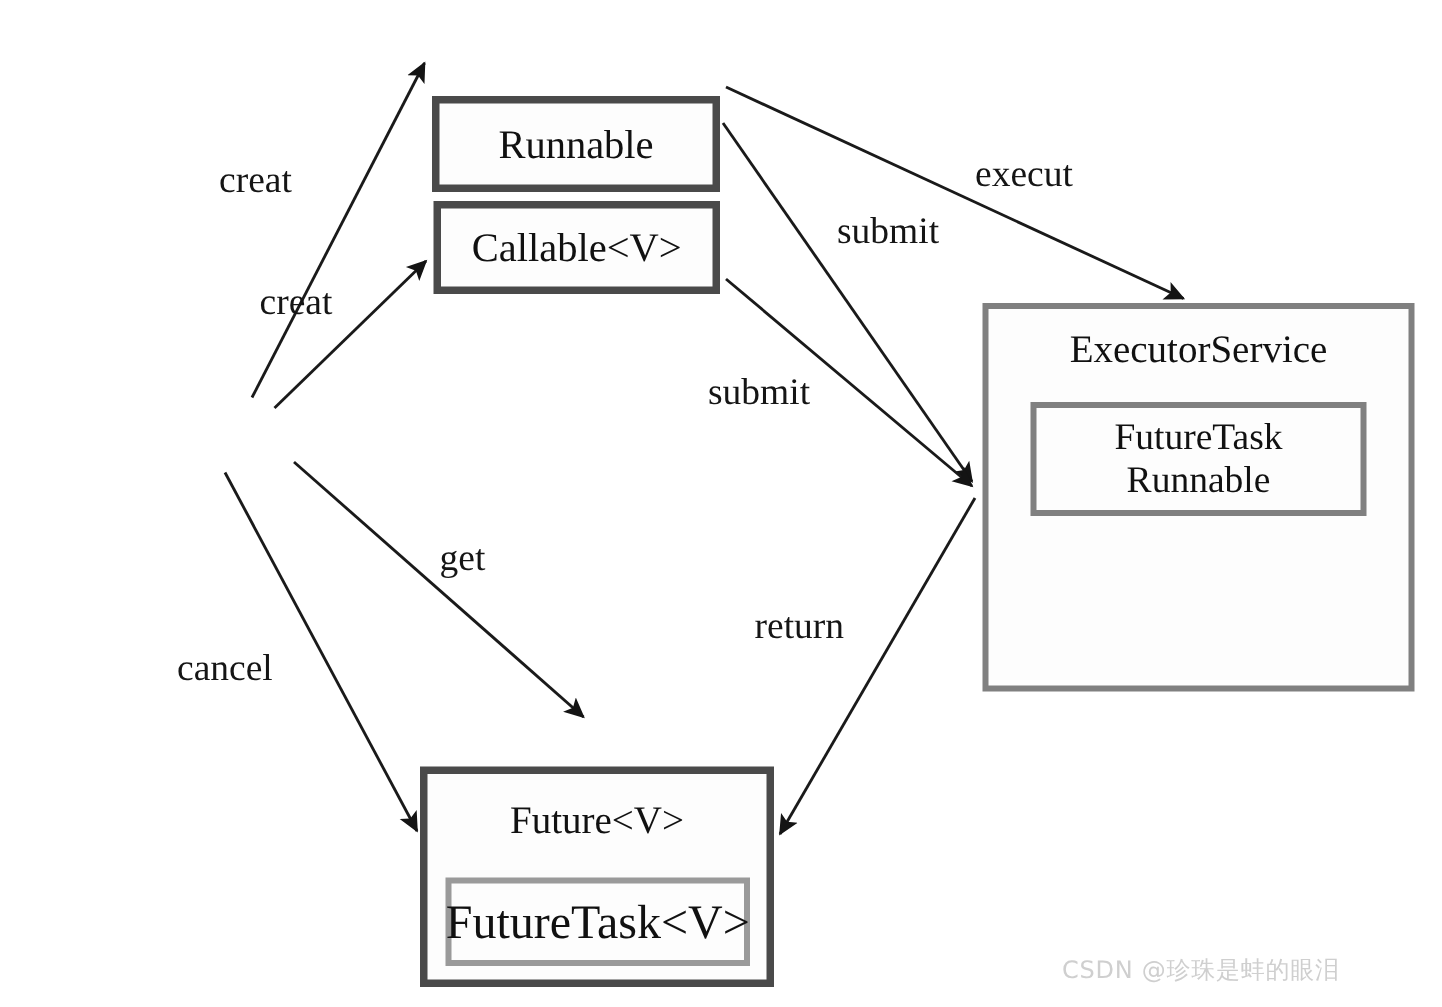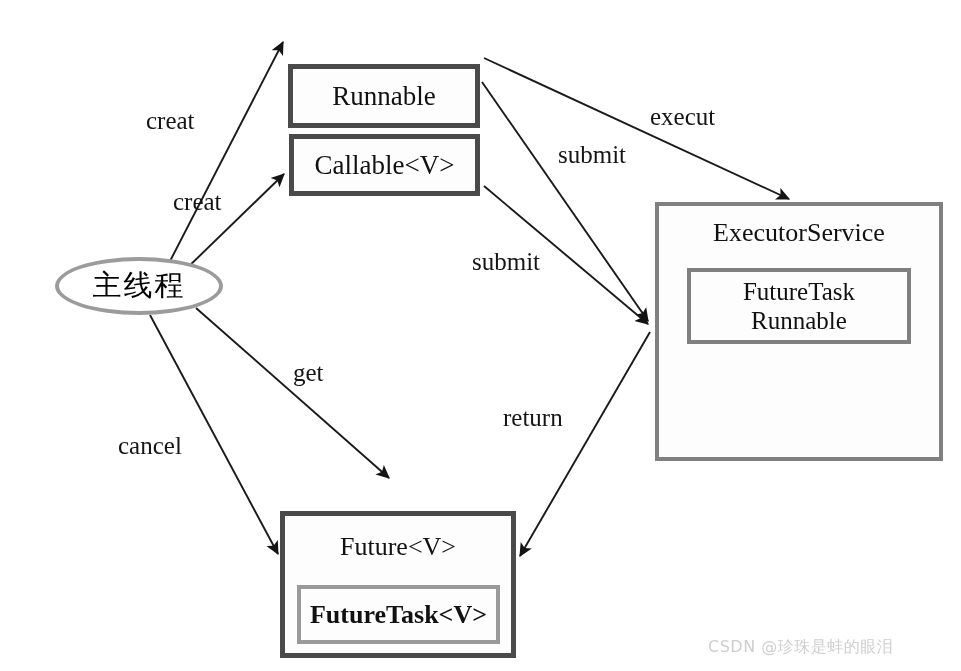--- a/index.html
+++ b/index.html
@@ -47,21 +47,21 @@
   .node-inner {
     border: 4px solid #808080;
   }
   .node-inner-light {
     border: 4px solid #9a9a9a;
   }
 
   .lbl-runnable { font-size: 27px; margin-top: 42px; }
   .lbl-callable { font-size: 27px; text-align: center; }
   .lbl-future   { font-size: 26px; }
-  .lbl-futuretask { font-size: 26px; font-weight: bold; }
+  .lbl-futuretask { font-size: 32px; }
   .lbl-exec-title { font-size: 26px; }
   .lbl-inner { font-size: 25px; line-height: 1.18; }
 
   
   .ellipse {
     position: absolute;
     box-sizing: border-box;
     border: 4px solid #9b9b9b;
     border-radius: 50%;
     background: #ffffff;
@@ -126,23 +126,20 @@
   </svg>
 
   <div class="node node-dark lbl-runnable" style="left:288px; top:22px; width:192px; height:64px;">
     <span>Runnable</span>
   </div>
 
   <div class="node node-dark lbl-callable" style="left:289px; top:134px; width:191px; height:62px;">
     <span>Callable&lt;V&gt;</span>
   </div>
 
-  <div class="ellipse" style="left:55px; top:257px; width:168px; height:58px;">
-    <span>主线程</span>
-  </div>
 
   <div class="node node-mid" style="left:655px; top:202px; width:288px; height:259px; display:block; padding:0;">
     <div class="lbl-exec-title" style="text-align:center; margin-top:12px;">ExecutorService</div>
 
     <div class="node node-inner lbl-inner" style="left:28px; top:62px; width:224px; height:76px; flex-direction:column;">
       <span>FutureTask</span>
       <span>Runnable</span>
     </div>
 
   </div>

